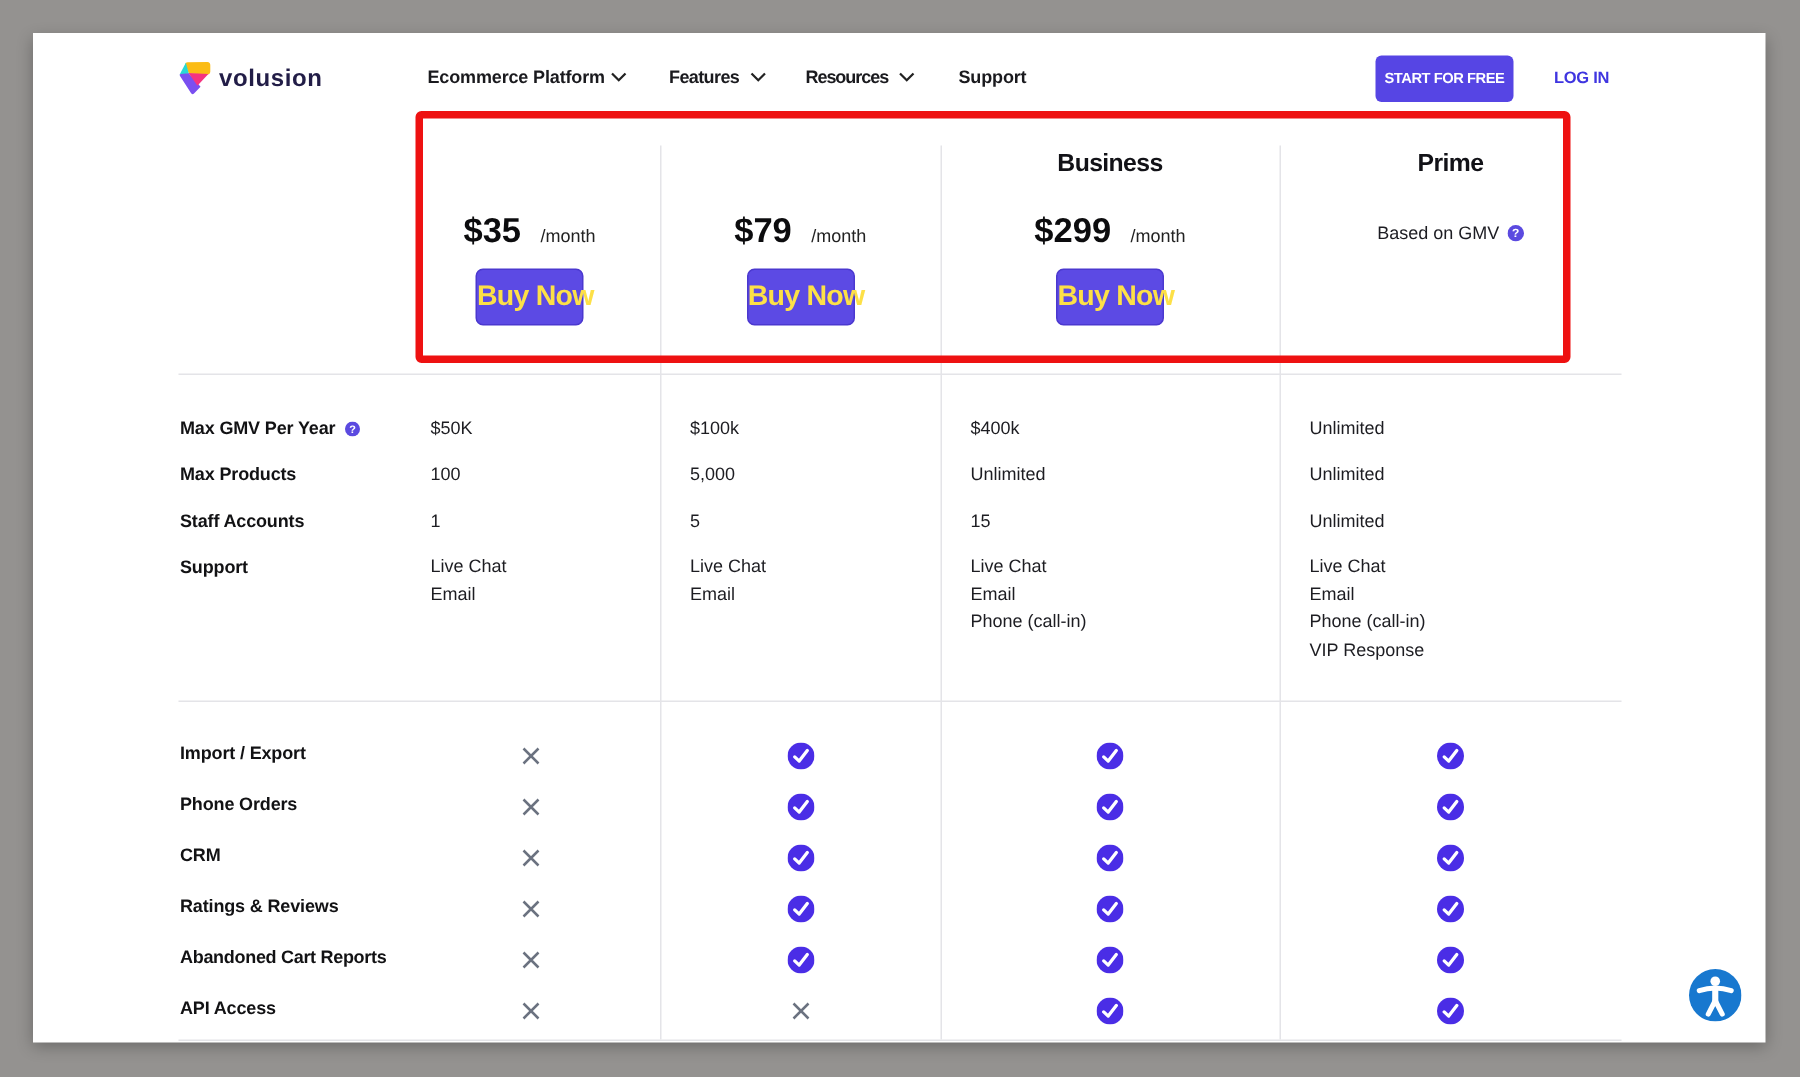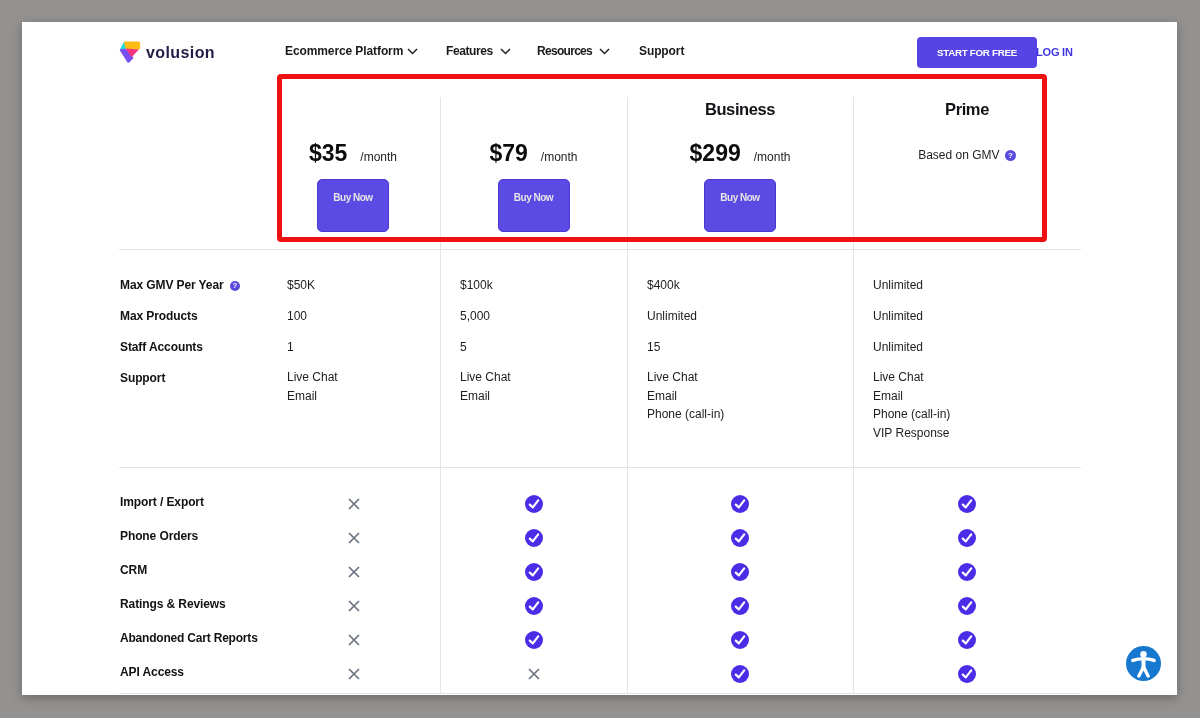--- a/index.html
+++ b/index.html
@@ -3,34 +3,34 @@
 <meta charset="utf-8">
 <style>
 *{margin:0;padding:0;box-sizing:border-box}
 html,body{width:1200px;height:718px;background:#949290;font-family:"Liberation Sans",sans-serif;overflow:hidden}
 .page{position:absolute;left:22px;top:22px;width:1155px;height:673px;background:#fff;box-shadow:0 3px 10px rgba(0,0,0,.28)}
 .abs{position:absolute}
 
 .wordmark{position:absolute;left:124px;top:18.6px;font-size:16px;font-weight:bold;color:#221d47;letter-spacing:.4px;line-height:24px}
 .navitem{position:absolute;top:19px;font-size:12px;font-weight:bold;color:#1a1a1e;line-height:20px;white-space:nowrap}
 .chevsvg{position:absolute;top:25.5px}
-.sff{position:absolute;left:895px;top:15px;width:120px;height:31px;background:#5645e4;border-radius:4px;color:#fff;font-size:9.8px;font-weight:bold;letter-spacing:-.3px;text-align:center;line-height:31px;white-space:nowrap}
+.sff{position:absolute;left:895px;top:15px;width:92px;height:31px;background:#5645e4;border-radius:4px;color:#fff;font-size:9.8px;font-weight:bold;letter-spacing:-.3px;text-align:center;line-height:31px;white-space:nowrap}
 .login{position:absolute;left:1014px;top:20px;font-size:11px;font-weight:bold;color:#3f35e0;letter-spacing:-.2px;line-height:20px}
 
 .redbox{position:absolute;left:255px;top:52px;width:770px;height:168px;border:5px solid #ee1111;border-radius:4px;z-index:5}
 
 .vline{position:absolute;top:75px;width:1px;height:596px;background:#e4e4e8}
 .hline{position:absolute;left:97px;width:962px;height:1px;background:#e4e4e8}
 
 .pcol{position:absolute;top:76px;text-align:center}
 .pname{font-size:16.5px;font-weight:bold;color:#121217;letter-spacing:-.4px;line-height:23px}
 .price{position:absolute;width:100%;top:42px;text-align:center;white-space:nowrap}
 .price .big{font-size:23px;font-weight:bold;color:#0c0c0e}
 .price .per{font-size:12px;color:#222;margin-left:13px}
-.pbtn{position:absolute;top:81px;left:50%;transform:translateX(-50%);height:53px;background:#5c4ae4;border:1px solid #4b38cf;border-radius:5px;color:#e5e5e5;font-size:10px;letter-spacing:-.5px;font-weight:bold;text-align:center;line-height:36px;white-space:nowrap}
+.pbtn{position:absolute;top:81px;left:50%;transform:translateX(-50%);height:38px;background:#5c4ae4;border:1px solid #4b38cf;border-radius:5px;color:#fde047;font-size:19px;letter-spacing:-.5px;font-weight:bold;text-align:center;line-height:36px;white-space:nowrap}
 .basedon{position:absolute;width:100%;top:50px;text-align:center;font-size:12px;color:#1c1c22;white-space:nowrap}
 
 .lbl{position:absolute;left:98px;font-size:12px;font-weight:bold;color:#121214;line-height:18px;white-space:nowrap;letter-spacing:-.1px}
 .val{position:absolute;font-size:12px;color:#1d1d22;line-height:18.5px;white-space:nowrap}
 .icon{position:absolute}
 </style>
 </head>
 <body>
 <div class="page">
 

